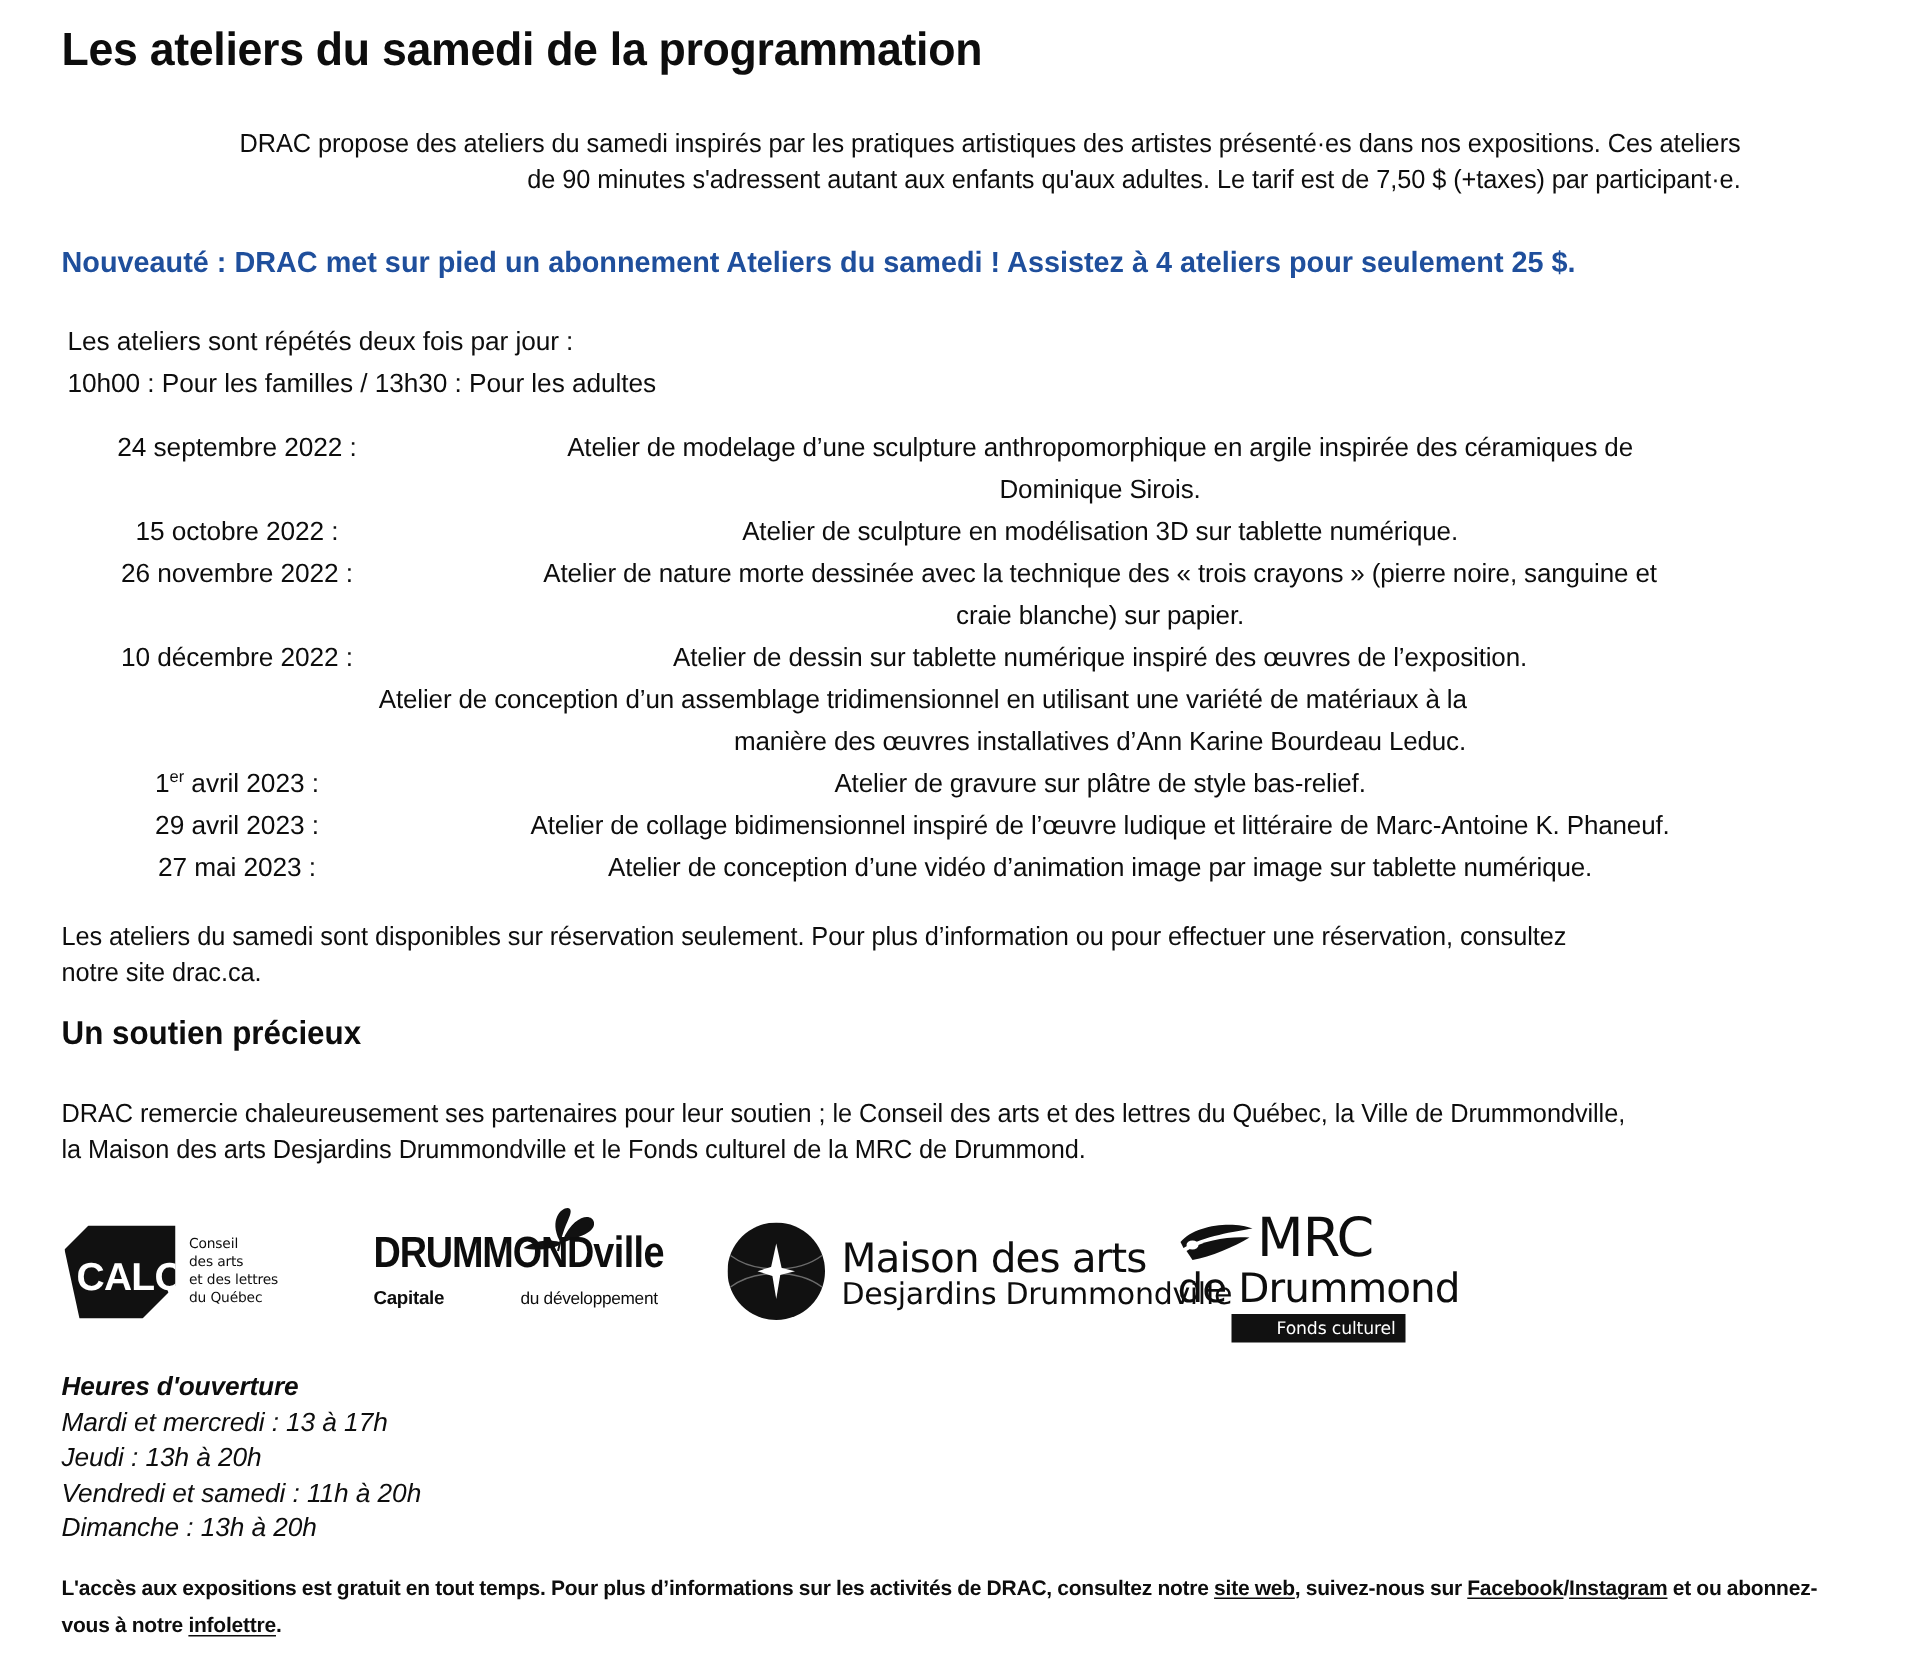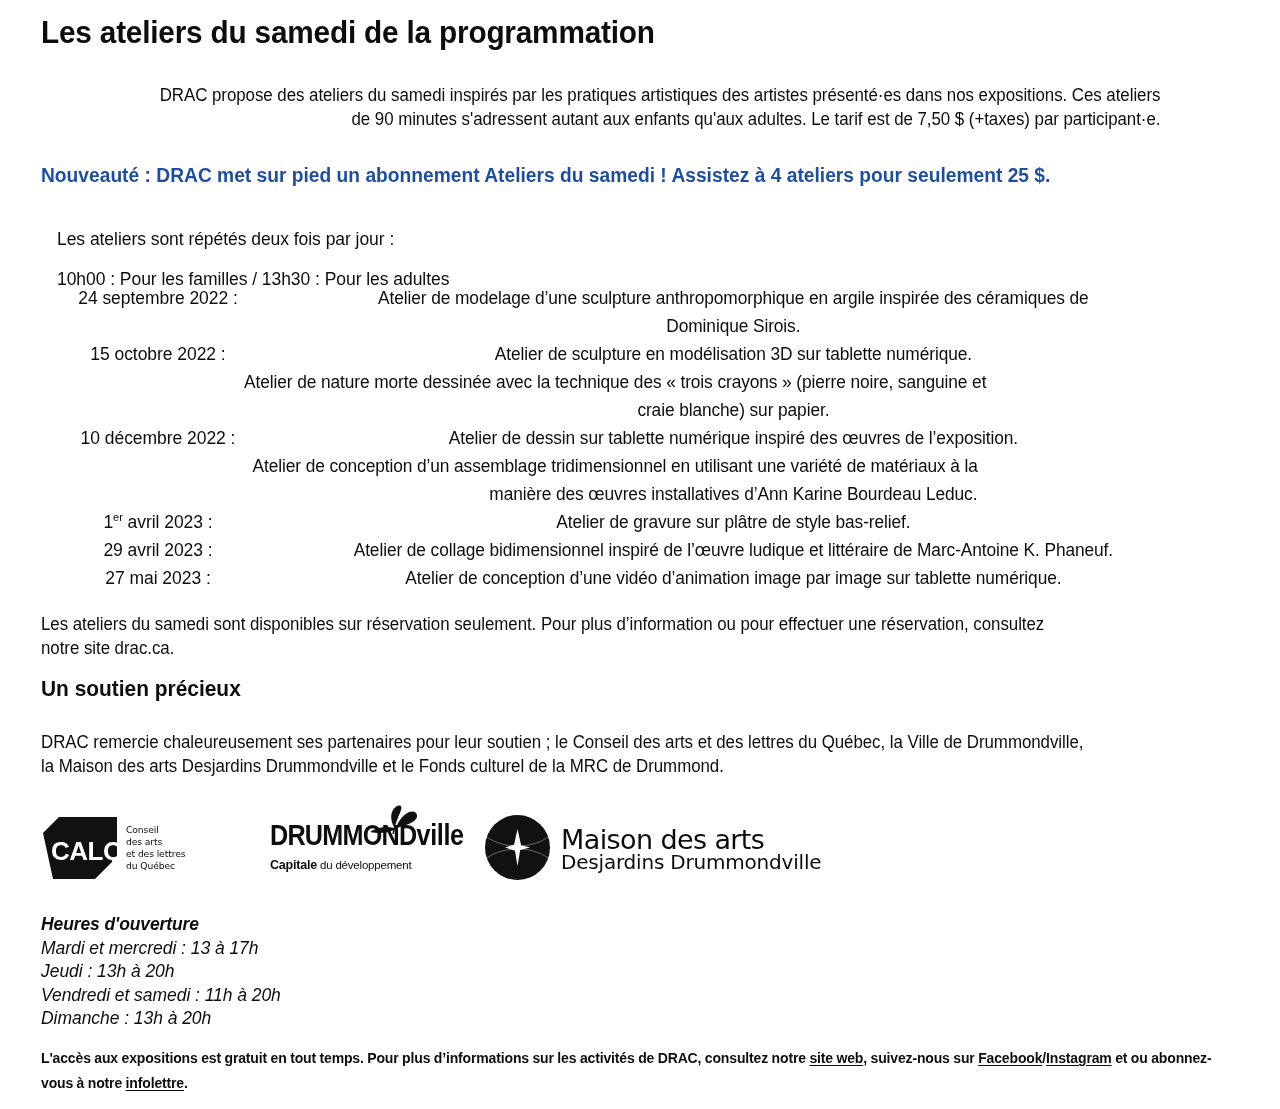--- a/index.html
+++ b/index.html
@@ -56,21 +56,21 @@
     font-size: 17.5px;
     line-height: 23.5px;
     margin: 0;
     transform: scaleX(0.965);
     transform-origin: left top;
     letter-spacing: -0.05px;
   }
   .para-narrow {
     font-size: 17.5px;
     line-height: 23.5px;
-    margin: 16px;
+    margin: 4px;
     letter-spacing: -0.05px;
   }
   .highlight {
     font-family: "Liberation Sans Narrow", "Liberation Sans", sans-serif;
     font-weight: bold;
     font-size: 19.5px;
     line-height: 24px;
     margin: 0;
     transform: scaleX(0.985);
     transform-origin: left top;
@@ -169,21 +169,21 @@
   .calq-text {
     margin-left: 9px;
     font-size: 9.2px;
     line-height: 12.2px;
     font-family: "DejaVu Sans", sans-serif;
     color: #0d0d0d;
     letter-spacing: -0.1px;
   }
 
   
-  .logo-drum { left: 229px; top: 6px; width: 180px; }
+  .logo-drum { left: 208px; top: 6px; width: 180px; }
   .drum-top {
     position: relative;
     height: 40px;
   }
   .drum-word {
     position: absolute;
     left: 0;
     top: 8px;
     font-family: "Liberation Sans Narrow", "Liberation Sans", sans-serif;
     font-weight: bold;
@@ -207,21 +207,21 @@
     width: 50px;
     height: 34px;
   }
   .drum-sub {
     margin-top: 6px;
     font-size: 12.5px;
     letter-spacing: -0.2px;
     white-space: nowrap;
   }
   .drum-sub b { font-weight: bold; }
-  .drum-sub span { font-weight: normal; font-size: 11.5px; }
+  .drum-sub span { font-weight: normal; font-size: 11.5px; padding-left: 48px; }
 
   
   .logo-mda { left: 444px; top: 9px; display: flex; align-items: center; }
   .mda-circle {
     position: relative;
     width: 65px;
     height: 65px;
     flex: 0 0 65px;
   }
   .mda-text { margin-left: 11px; }
@@ -306,20 +306,21 @@
         </div>
         <div class="sched-row">
           <div class="sched-date"></div>
           <div class="sched-desc">Dominique Sirois.</div>
         </div>
         <div class="sched-row">
           <div class="sched-date">15 octobre 2022 :</div>
           <div class="sched-desc">Atelier de sculpture en modélisation 3D sur tablette numérique.</div>
         </div>
         <div class="sched-row">
+          <div class="sched-date">26 novembre 2022 :</div>
           <div class="sched-desc">Atelier de nature morte dessinée avec la technique des « trois crayons » (pierre noire, sanguine et</div>
         </div>
         <div class="sched-row">
           <div class="sched-date"></div>
           <div class="sched-desc">craie blanche) sur papier.</div>
         </div>
         <div class="sched-row">
           <div class="sched-date">10 décembre 2022 :</div>
           <div class="sched-desc">Atelier de dessin sur tablette numérique inspiré des œuvres de l’exposition.</div>
         </div>
@@ -400,20 +401,34 @@
               <polygon points="32.5,14 36,30 32.5,51 29,30" fill="#ffffff"></polygon>
               <polygon points="20,32.5 31,29 45,32.5 31,36" fill="#ffffff"></polygon>
             </svg>
           </div>
           <div class="mda-text">
             <div class="mda-title">Maison des arts</div>
             <div class="mda-sub">Desjardins Drummondville</div>
           </div>
         </div>
 
+        <div class="logo logo-mrc">
+          <div class="mrc-row1">
+            <div class="mrc-swoosh">
+              <svg width="58" height="32" viewBox="0 0 58 32" aria-hidden="true">
+                <path d="M4 14 C14 2, 40 0, 52 5 C40 7, 20 10, 6 18 Z" fill="#111111"></path>
+                <path d="M8 20 C20 12, 38 10, 50 11 C40 17, 24 24, 12 26 Z" fill="#111111"></path>
+                <ellipse cx="12" cy="16" rx="4" ry="3" fill="#ffffff"></ellipse>
+              </svg>
+            </div>
+            <div class="mrc-mrc">MRC</div>
+          </div>
+          <div class="mrc-row2">de Drummond</div>
+          <div class="mrc-bar">Fonds culturel</div>
+        </div>
 
       </div>
     </div>
 
     <div class="blk-hours">
       <div class="hours-title">Heures d'ouverture</div>
       <div id="hours-lines">
           <div class="hours-line">Mardi et mercredi : 13 à 17h</div>
           <div class="hours-line">Jeudi : 13h à 20h</div>
           <div class="hours-line">Vendredi et samedi : 11h à 20h</div>

